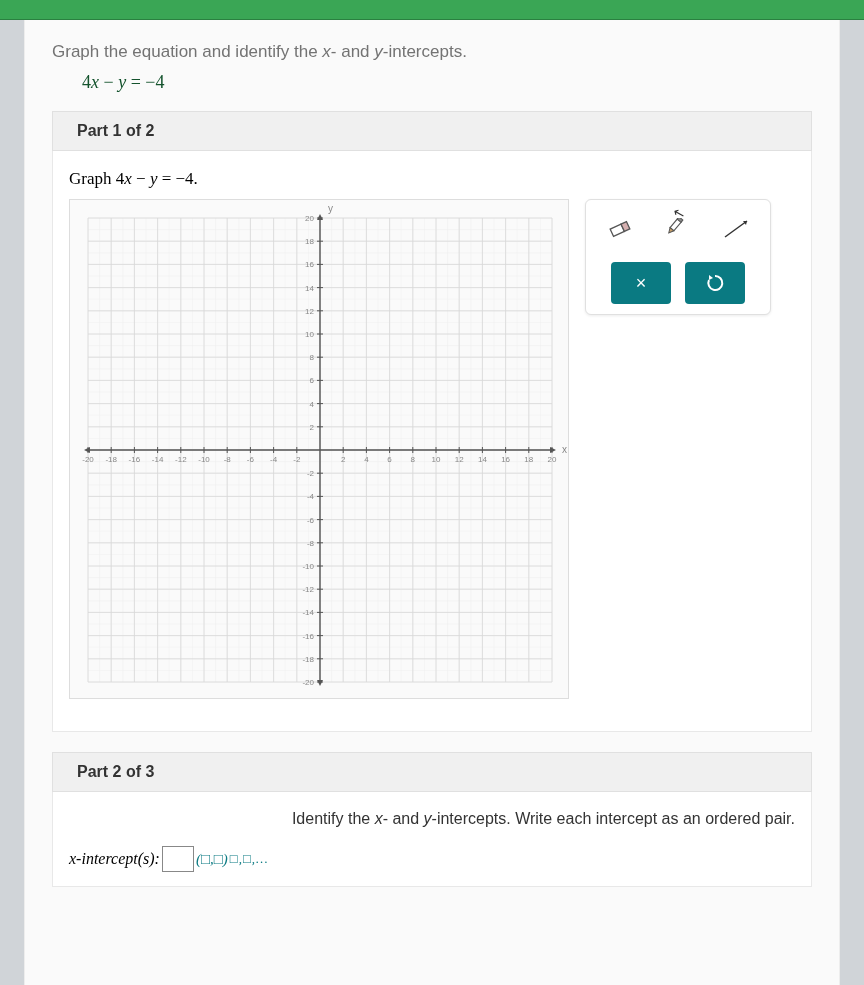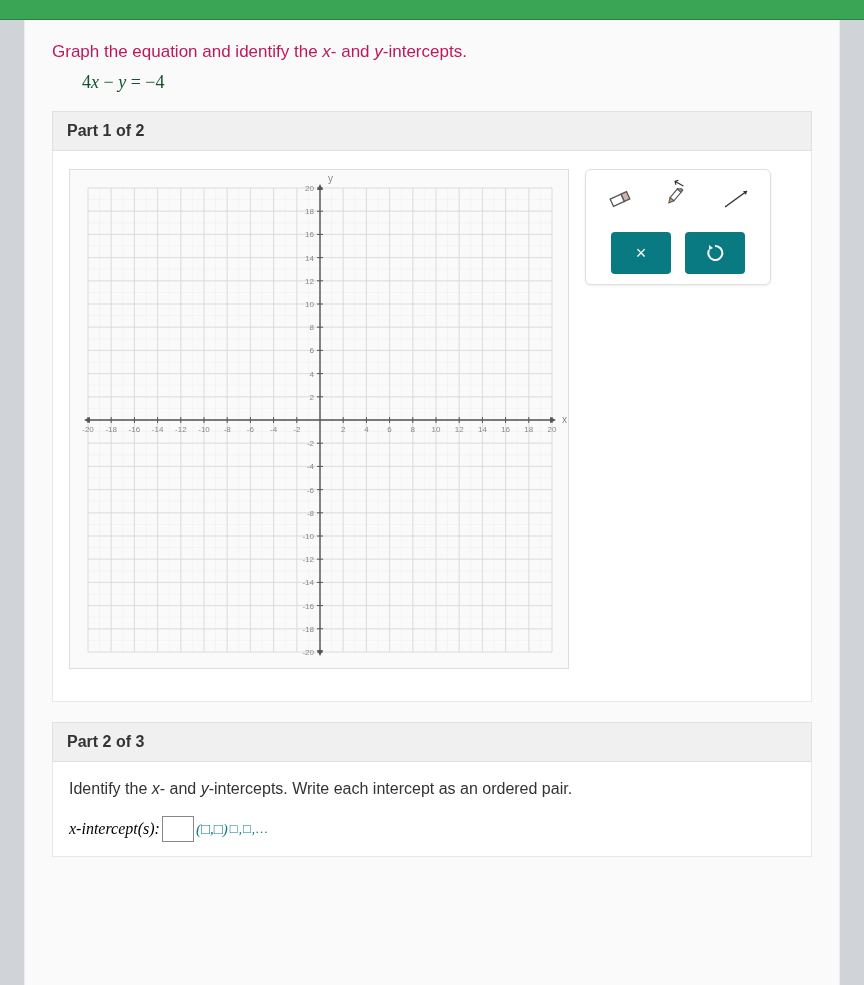--- a/index.html
+++ b/index.html
@@ -17,34 +17,34 @@
 }
 .page {
   background: #fafafa;
   margin: 0 24px;
   min-height: 965px;
   padding: 22px 28px 10px 28px;
   box-shadow: inset 1px 0 0 rgba(0,0,0,0.05), inset -1px 0 0 rgba(0,0,0,0.05);
 }
 .prompt {
   font-size: 17px;
-  color: #be185d;
+  color: #737373;
   margin-bottom: 8px;
 }
 .equation {
   font-family: "Times New Roman", serif;
   font-size: 18px;
   color: #14532d;
   margin: 10px 0 18px 30px;
 }
 .var { font-style: italic; }
 .part-header {
   background: #f0f0f0;
   border: 1px solid #e0e0e0;
-  padding: 10px 14px;
+  padding: 10px 24px;
   font-size: 16px;
   font-weight: bold;
   color: #333;
 }
 .part-body {
   border: 1px solid #e8e8e8;
   border-top: none;
   background: #fff;
   padding: 18px 16px 28px 16px;
   margin-bottom: 20px;
@@ -139,20 +139,23 @@
   <div class="prompt">
     Graph the equation and identify the <span class="var">x</span>- and <span class="var">y</span>-intercepts.
   </div>
   <div class="equation">
     4<span class="var">x</span> − <span class="var">y</span> = −4
   </div>
 
   <div class="part-header">Part 1 of 2</div>
   <div class="part-body">
 
+    <div class="sub-instruction" style="margin-bottom:10px;">
+      Graph 4<span class="var">x</span> − <span class="var">y</span> = −4.
+    </div>
 
     <div class="graph-row" style="position:relative;">
       <span class="cursor-icon">↖</span>
 
       <div class="graph-container">
         <svg class="graph-svg" id="grid-svg" width="500" height="500">
             <line x1="18" y1="482" x2="18" y2="18" stroke="#eee" stroke-width="0.5"></line>
             <line x1="29.6" y1="482" x2="29.6" y2="18" stroke="#eee" stroke-width="0.5"></line>
             <line x1="41.2" y1="482" x2="41.2" y2="18" stroke="#eee" stroke-width="0.5"></line>
             <line x1="52.8" y1="482" x2="52.8" y2="18" stroke="#eee" stroke-width="0.5"></line>
@@ -402,21 +405,21 @@
                 <path d="M 11 4 A 7 7 0 1 1 5 8" fill="none" stroke="#fff" stroke-width="2"></path>
                 <polygon points="5,8 5,3 9,6" fill="#fff"></polygon>
               </svg>
           </div>
         </div>
       </div>
     </div>
   </div>
 
   <div class="part-header">Part 2 of 3</div>
-  <div class="part-body" style="padding-bottom:14px;">
+  <div class="part-body" style="padding-bottom:14px;text-align:right;">
     <div class="part2-text">
       Identify the <span class="var">x</span>- and <span class="var">y</span>-intercepts. Write each intercept as an ordered pair.
     </div>
     <div class="answer-row">
       <span><span class="var">x</span>-intercept(s):</span>
       <span class="answer-box"></span>
       <span class="hint-box">(□,□)</span>
       <span class="hint-sep">□,□,…</span>
     </div>
   </div>

